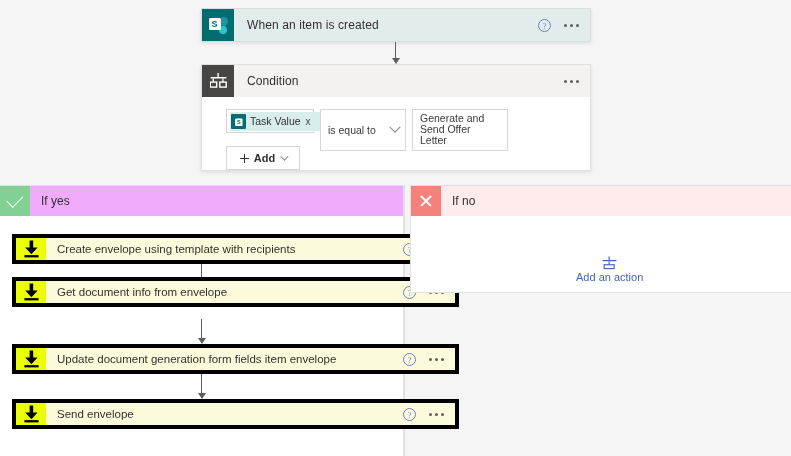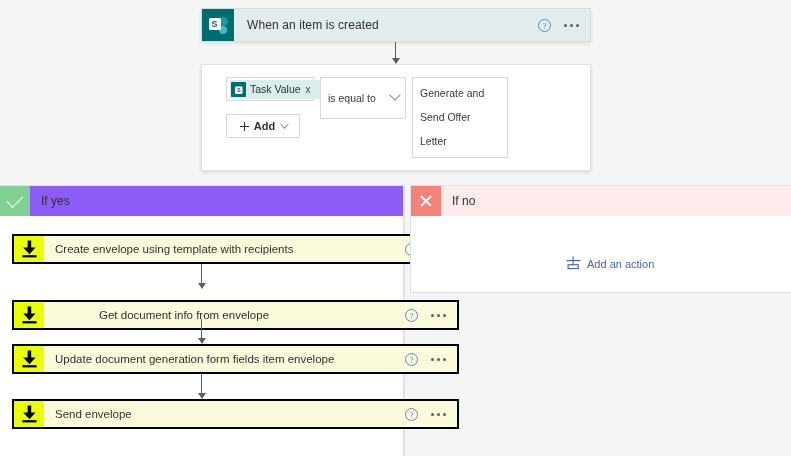--- a/index.html
+++ b/index.html
@@ -223,21 +223,21 @@
   .val-field {
     width: 96px;
     min-height: 24px;
     margin-left: 6px;
     box-sizing: border-box;
     border: 1px solid #d7d7d7;
     background: #ffffff;
     padding: 3px 7px 4px 7px;
     font-size: 10.5px;
     color: #3b3a39;
-    line-height: 24px;
+    line-height: 11px;
   }
 
   .add-btn {
     margin-top: 13px;
     width: 74px;
     height: 24px;
     box-sizing: border-box;
     border: 1px solid #d7d7d7;
     background: #ffffff;
     display: flex;
@@ -311,21 +311,21 @@
     width: 30px; min-width: 30px;
     display: flex; align-items: center; justify-content: center;
   }
   .branch-head .bh-label {
     flex: 1;
     display: flex; align-items: center;
     padding-left: 11px;
     font-size: 12px;
     color: #323130;
   }
-  .head-yes { background: #8b5cf6; text-align: center; }
+  .head-yes { background: #f0abfc; text-align: center; }
   .head-yes .bh-icon { background: #82d093; }
   .head-no  { background: #fdeceb; }
   .head-no  .bh-icon { background: #f4827b; }
 
   .check {
     width: 14px; height: 8px;
     border-left: 1.6px solid #ffffff;
     border-bottom: 1.6px solid #ffffff;
     transform: rotate(-45deg) translate(1px,-2px);
   }
@@ -341,21 +341,21 @@
   .cross::before { transform: rotate(45deg); }
   .cross::after  { transform: rotate(-45deg); }
 
   
   .ds-card {
     position: absolute;
     left: 12px;
     width: 447px;
     height: 30px;
     box-sizing: border-box;
-    border: 2px solid #000000;
+    border: 4px solid #000000;
     background: #fbfbdc;
     display: flex;
     align-items: stretch;
   }
   .ds-icon {
     width: 30px; min-width: 30px;
     background: #eaff00;
     display: flex; align-items: center; justify-content: center;
   }
   .ds-arrow { display: block; }
@@ -368,25 +368,26 @@
     white-space: nowrap;
   }
   .ds-actions {
     display: flex; align-items: center;
     padding-right: 11px; gap: 13px;
   }
 
   
   #add-action {
     position: absolute;
-    left: 155px; top: 70px;
-    display: flex;
-    align-items: center;
-    gap: 6px;
+    left: 165px; top: 70px;
+    display: flex;
+    align-items: center;
+    gap: 0;
     cursor: pointer;
+    flex-direction: column;
   }
   #add-action .aa-label {
     font-size: 11px;
     color: #4763ba;
   }
 
   
   #yes-filler {
     position: absolute;
     left: 0; top: 185px;
@@ -423,20 +424,40 @@
       </div>
     </div>
   </div>
 
   <div class="arrow" style="left:390px; top:42px; height:22px;">
     <span class="shaft" style="height:16px;"></span>
     <span class="head" style="top:16px;"></span>
   </div>
 
   <div class="card" id="condition-card">
+    <div class="card-head">
+      <div class="card-icon cond-icon-box">
+        <svg class="flow-glyph" viewBox="0 0 17 16">
+          <rect x="7.4" y="0" width="1.4" height="4" fill="#ffffff"></rect>
+          <rect x="0.6" y="4" width="15.8" height="1.5" fill="#ffffff"></rect>
+          <rect x="2.6" y="5.5" width="1.3" height="3.6" fill="#ffffff"></rect>
+          <rect x="12.3" y="5.5" width="1.3" height="3.6" fill="#ffffff"></rect>
+          <rect x="0.3" y="9.1" width="6.4" height="5" fill="none" stroke="#ffffff" stroke-width="1.4"></rect>
+          <rect x="9.8" y="9.1" width="6.4" height="5" fill="none" stroke="#ffffff" stroke-width="1.4"></rect>
+        </svg>
+      </div>
+      <div class="card-title">Condition</div>
+      <div class="card-actions">
+        <div class="dots">
+            <i></i>
+            <i></i>
+            <i></i>
+          </div>
+      </div>
+    </div>
 
     <div class="cond-body">
       <div class="cond-row">
 
         <div class="token-field">
           <span class="token">
             <span class="token-icon">
               <span class="sp-glyph">
                 <span class="sp-c1"></span>
                 <span class="sp-c2"></span>
@@ -491,21 +512,21 @@
             <i></i>
           </div>
       </div>
     </div>
 
     <div class="arrow" style="left:196px; top:78px; height:25px;">
       <span class="shaft" style="height:19px;"></span>
       <span class="head" style="top:19px;"></span>
     </div>
 
-    <div class="ds-card" style="top:114px;gap:44px;">
+    <div class="ds-card" style="top:91px;">
       <div class="ds-icon">
         <svg class="ds-arrow" width="17" height="18" viewBox="0 0 17 18">
           <rect x="6.6" y="0.5" width="3.6" height="8" fill="#000000"></rect>
           <polygon points="2.2,7.4 14.6,7.4 8.4,14.2" fill="#000000"></polygon>
           <rect x="1.4" y="15.1" width="14.2" height="2.3" fill="#000000"></rect>
         </svg>
       </div>
       <div class="ds-title">Get document info from envelope</div>
       <div class="ds-actions">
         <div class="help-icon">?</div>

